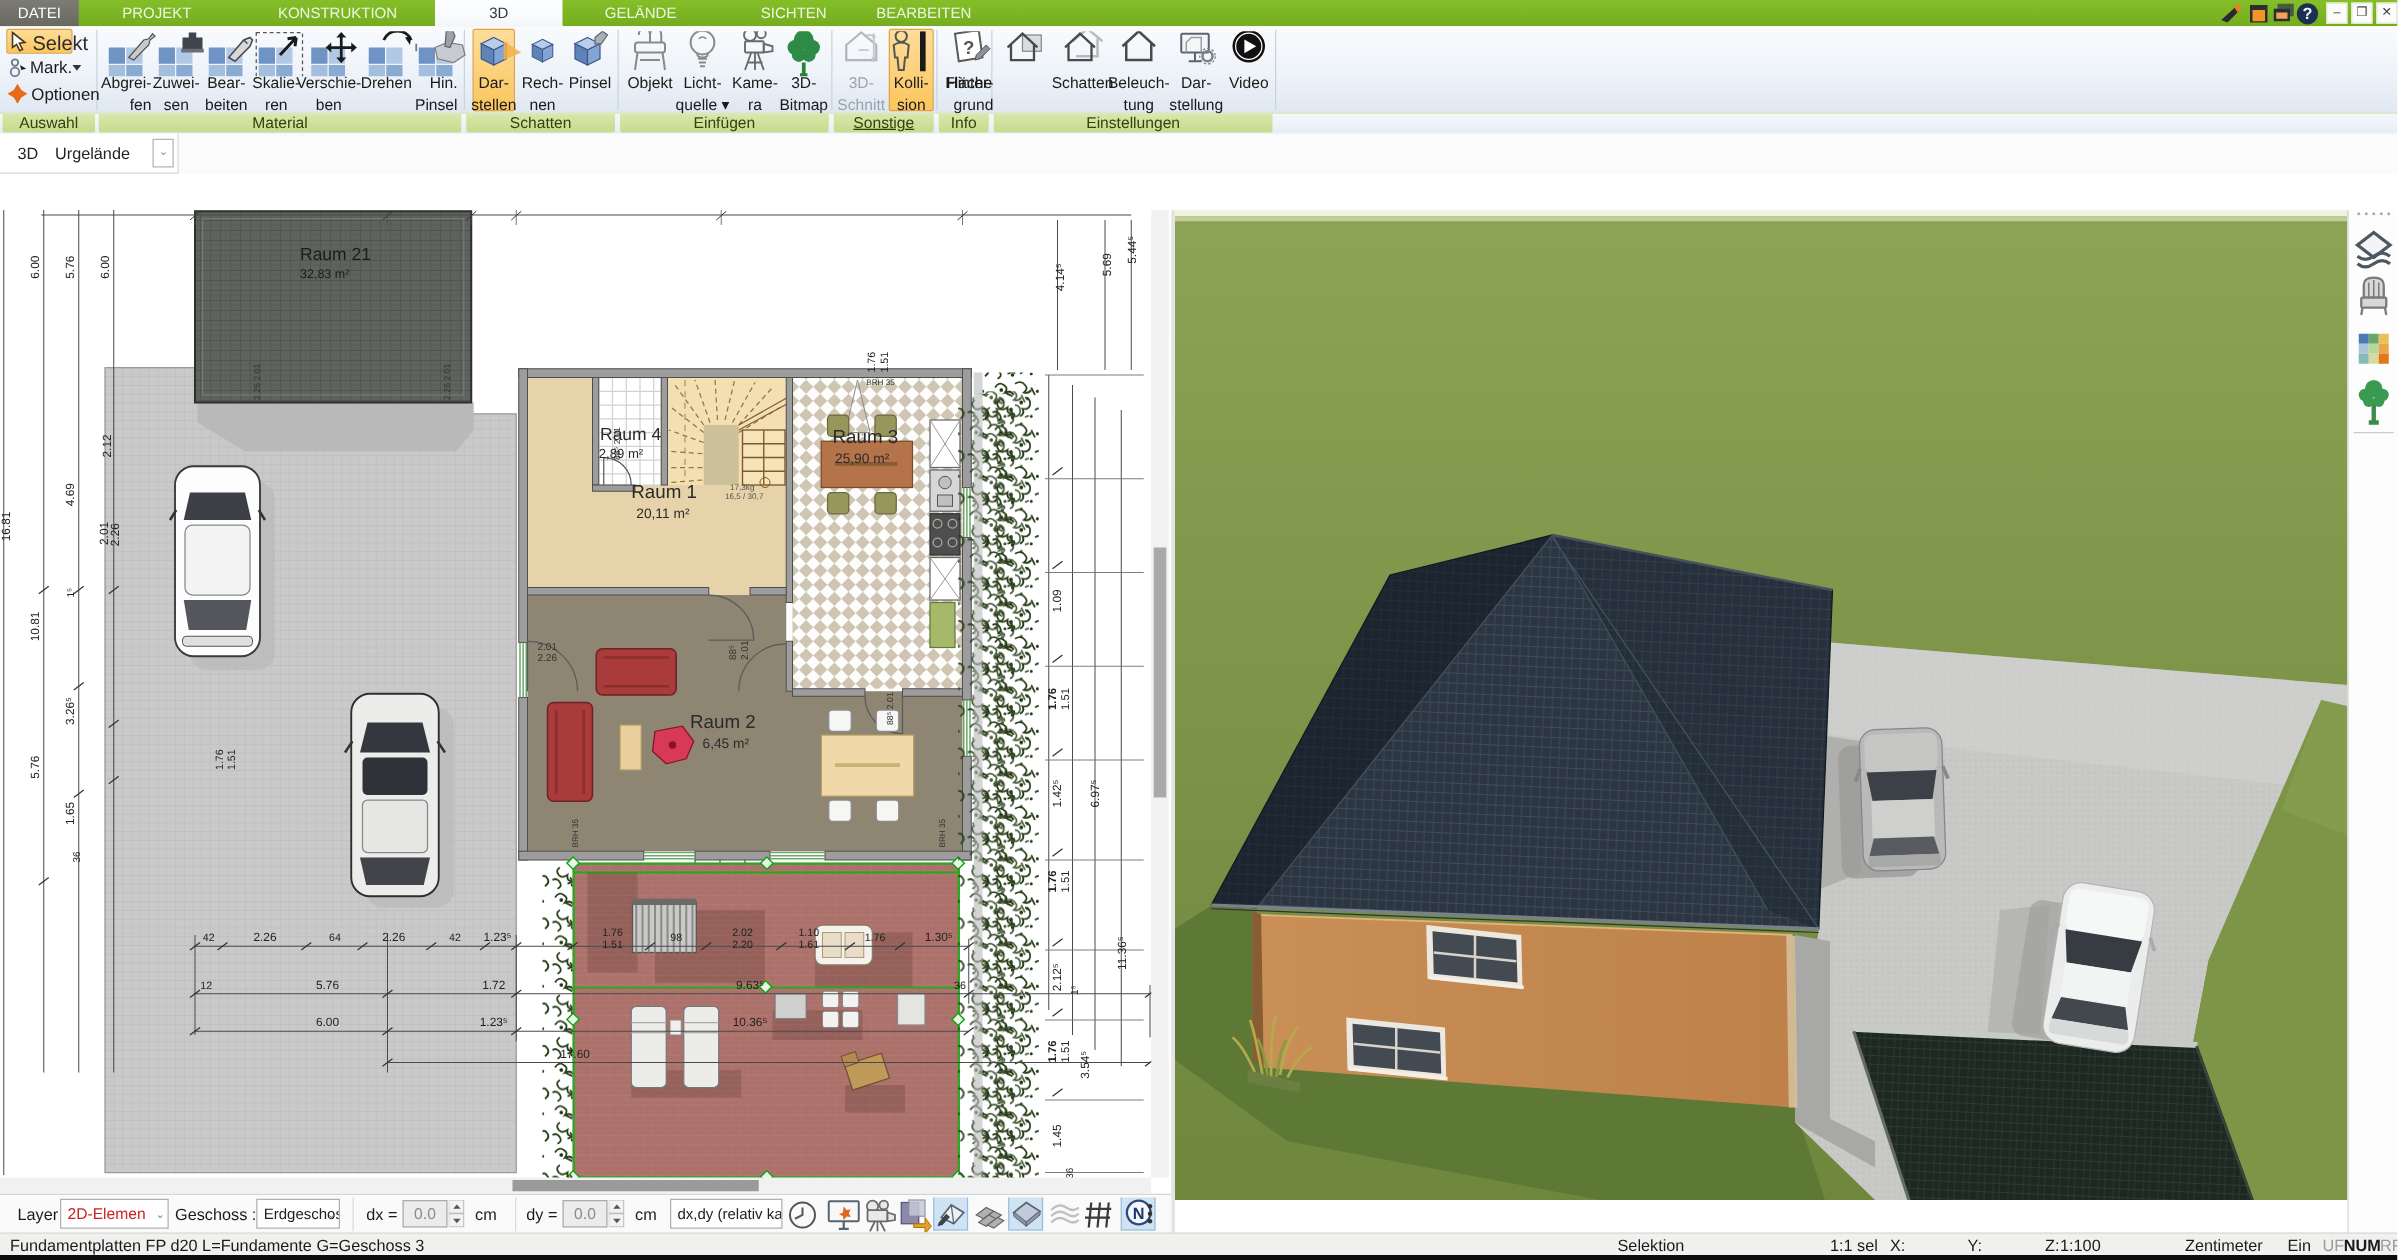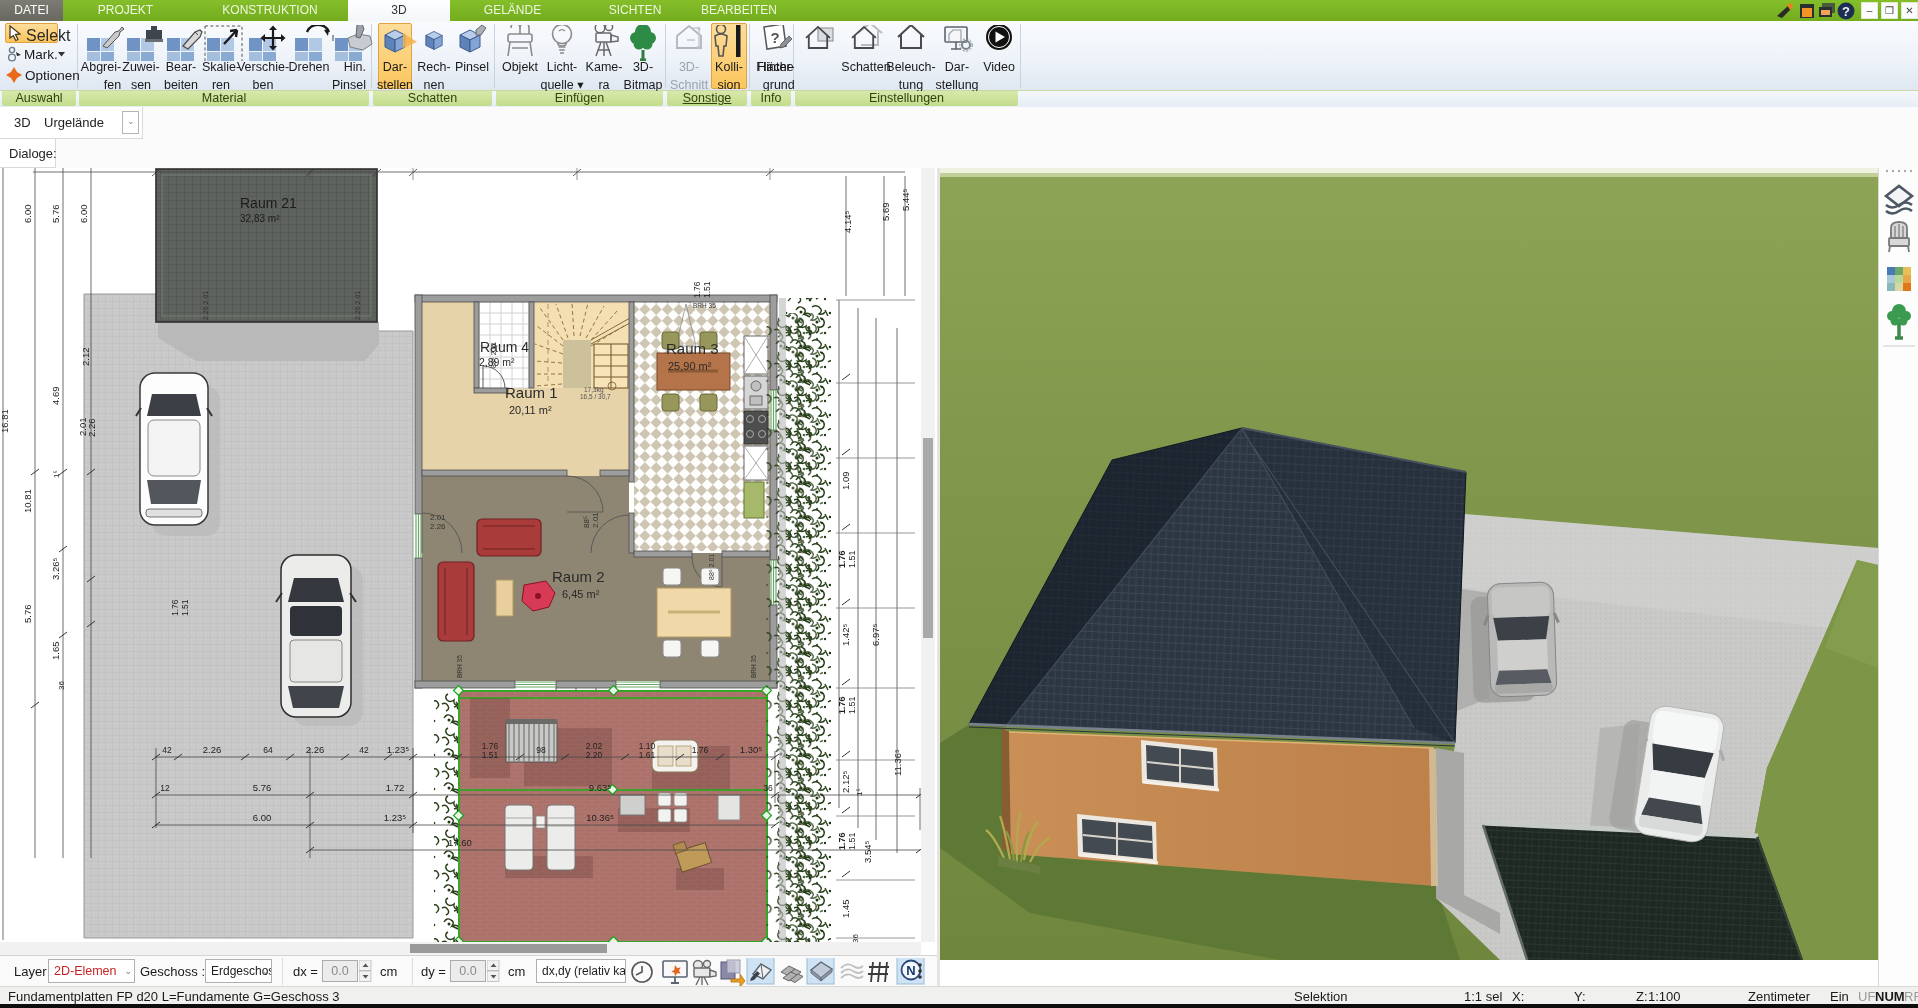--- a/index.html
+++ b/index.html
@@ -303,24 +303,20 @@
     <div class="grp" style="left:795px;width:223px;">Einstellungen</div>
   </div>
 
   <div id="row3d" class="abs">
     <div class="panel"></div>
     <span class="abs" style="left:14px;top:8px;font-size:13px;color:#222;">3D</span>
     <span class="abs" style="left:44px;top:8px;font-size:13px;color:#222;">Urgelände</span>
     <div class="small-dd" style="left:122px;top:4px;width:17px;height:23px;">
         <span style="position:absolute;left:4px;top:4px;font-size:9px;color:#888;">⌄</span>
       </div>
-  </div>
-  <div id="rowdlg" class="abs">
-    <div class="panel"></div>
-    <span class="abs" style="left:9px;top:7px;font-size:13px;color:#222;">Dialoge:</span>
   </div>
 
   <div id="leftpane" class="abs"><svg width="937" height="787" viewBox="0 0 937 787" id="plansvg">
     <defs>
       <pattern id="pav" width="7" height="7" patternUnits="userSpaceOnUse">
             <rect width="7" height="7" fill="#c9c9c9"></rect>
             <path d="M0 0 H7 M0 0 V7" stroke="#bebebe" stroke-width="1"></path>
             <rect x="2" y="2" width="1" height="1" fill="#d2d2d2"></rect>
           </pattern>
       <pattern id="gar" width="8" height="8" patternUnits="userSpaceOnUse">

